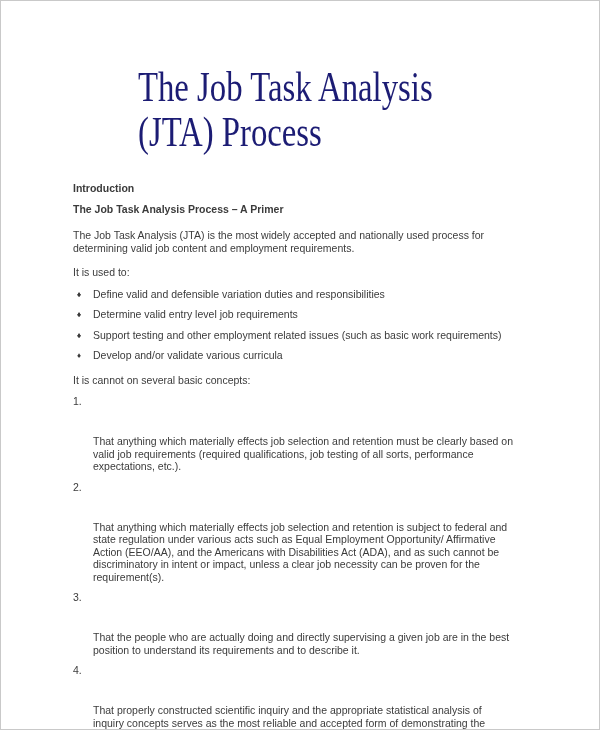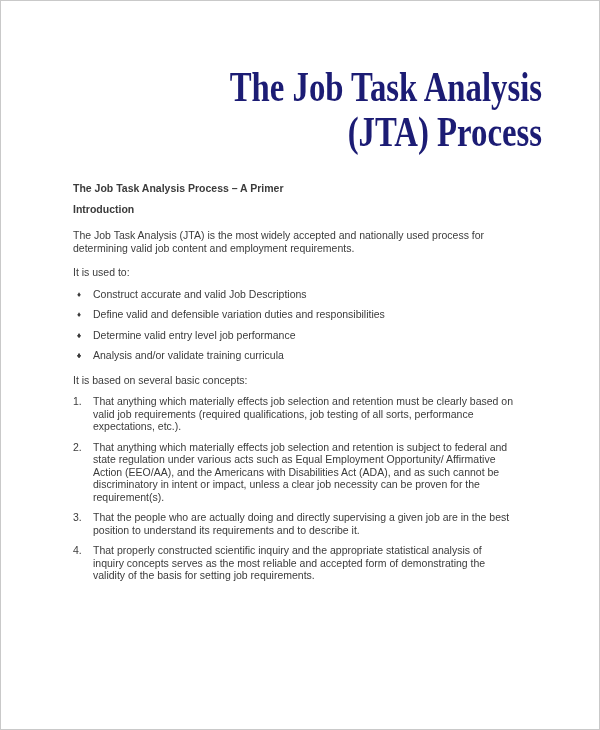--- a/index.html
+++ b/index.html
@@ -11,23 +11,23 @@
   .page {
     position: relative;
     width: 600px; height: 730px;
     box-sizing: border-box;
     background: #ffffff;
     border: 1px solid #c9c9c9;
     overflow: hidden;
   }
   .title-block {
     margin: 64px 0 0 80px;
-    text-align: right;
+    text-align: left;
     font-family: "Liberation Serif", serif;
-    font-weight: 700;
+    font-weight: 400;
     font-size: 42px;
     line-height: 45px;
     color: var(--color-title, #1c1c74);
   }
   .title-line {
     white-space: nowrap;
     transform: scaleX(0.78);
     transform-origin: 50% 50%;
   }
   .content {
@@ -47,72 +47,72 @@
   }
   .bullet-glyph {
     position: absolute;
     left: 4px; top: 1px;
     font-size: 8px;
     line-height: 12px;
   }
   .num-list { margin: 0; }
   .num-item { display: flex; margin: 0 0 8px 0; }
   .num-label { flex: 0 0 20px; }
-  .num-text  { flex: 1; }
+  .num-text  { flex: 1; margin-top: 40px; }
   .closing { margin: 0; }
 </style>
 </head>
 <body>
 
 <div class="page">
 
   <div class="title-block">
     <div class="title-line">The Job Task Analysis</div>
     <div class="title-line">(JTA) Process</div>
   </div>
 
   <div class="content">
 
+    <div class="h-bold">Introduction</div>
+
     <div class="h-bold">The Job Task Analysis Process – A Primer</div>
-
-    <div class="h-bold">Introduction</div>
 
     <div class="para">The Job Task Analysis (JTA) is the most widely accepted and nationally used process for determining valid job content and employment requirements.</div>
 
     <div class="lead">It is used to:</div>
 
     <div class="bullet-list">
       <div class="bullet-item">
         <span class="bullet-glyph">♦</span>
-        <span>Construct accurate and valid Job Descriptions</span>
       </div>
       <div class="bullet-item">
         <span class="bullet-glyph">♦</span>
         <span>Define valid and defensible variation duties and responsibilities</span>
       </div>
       <div class="bullet-item">
         <span class="bullet-glyph">♦</span>
       </div>
       <div class="bullet-item">
         <span class="bullet-glyph">♦</span>
-        <span>Determine valid entry level job performance</span>
+        <span>Determine valid entry level job requirements</span>
       </div>
       <div class="bullet-item">
         <span class="bullet-glyph">♦</span>
       </div>
       <div class="bullet-item">
         <span class="bullet-glyph">♦</span>
+        <span>Support testing and other employment related issues (such as basic work requirements)</span>
       </div>
       <div class="bullet-item">
         <span class="bullet-glyph">♦</span>
-        <span>Analysis and/or validate training curricula</span>
+        <span>Develop and/or validate various curricula</span>
       </div>
     </div>
 
-    <div class="lead">It is based on several basic concepts:</div>
+    <div class="lead">It is cannot on several basic concepts:</div>
 
     <div class="num-list">
       <div class="num-item">
         <span class="num-label">1.</span>
         <span class="num-text">That anything which materially effects job selection and retention must be clearly based on valid job requirements (required qualifications, job testing of all sorts, performance expectations, etc.).</span>
       </div>
       <div class="num-item">
         <span class="num-label">2.</span>
         <span class="num-text">That anything which materially effects job selection and retention is subject to federal and state regulation under various acts such as Equal Employment Opportunity/ Affirmative Action (EEO/AA), and the Americans with Disabilities Act (ADA), and as such cannot be discriminatory in intent or impact, unless a clear job necessity can be proven for the requirement(s).</span>
       </div>

